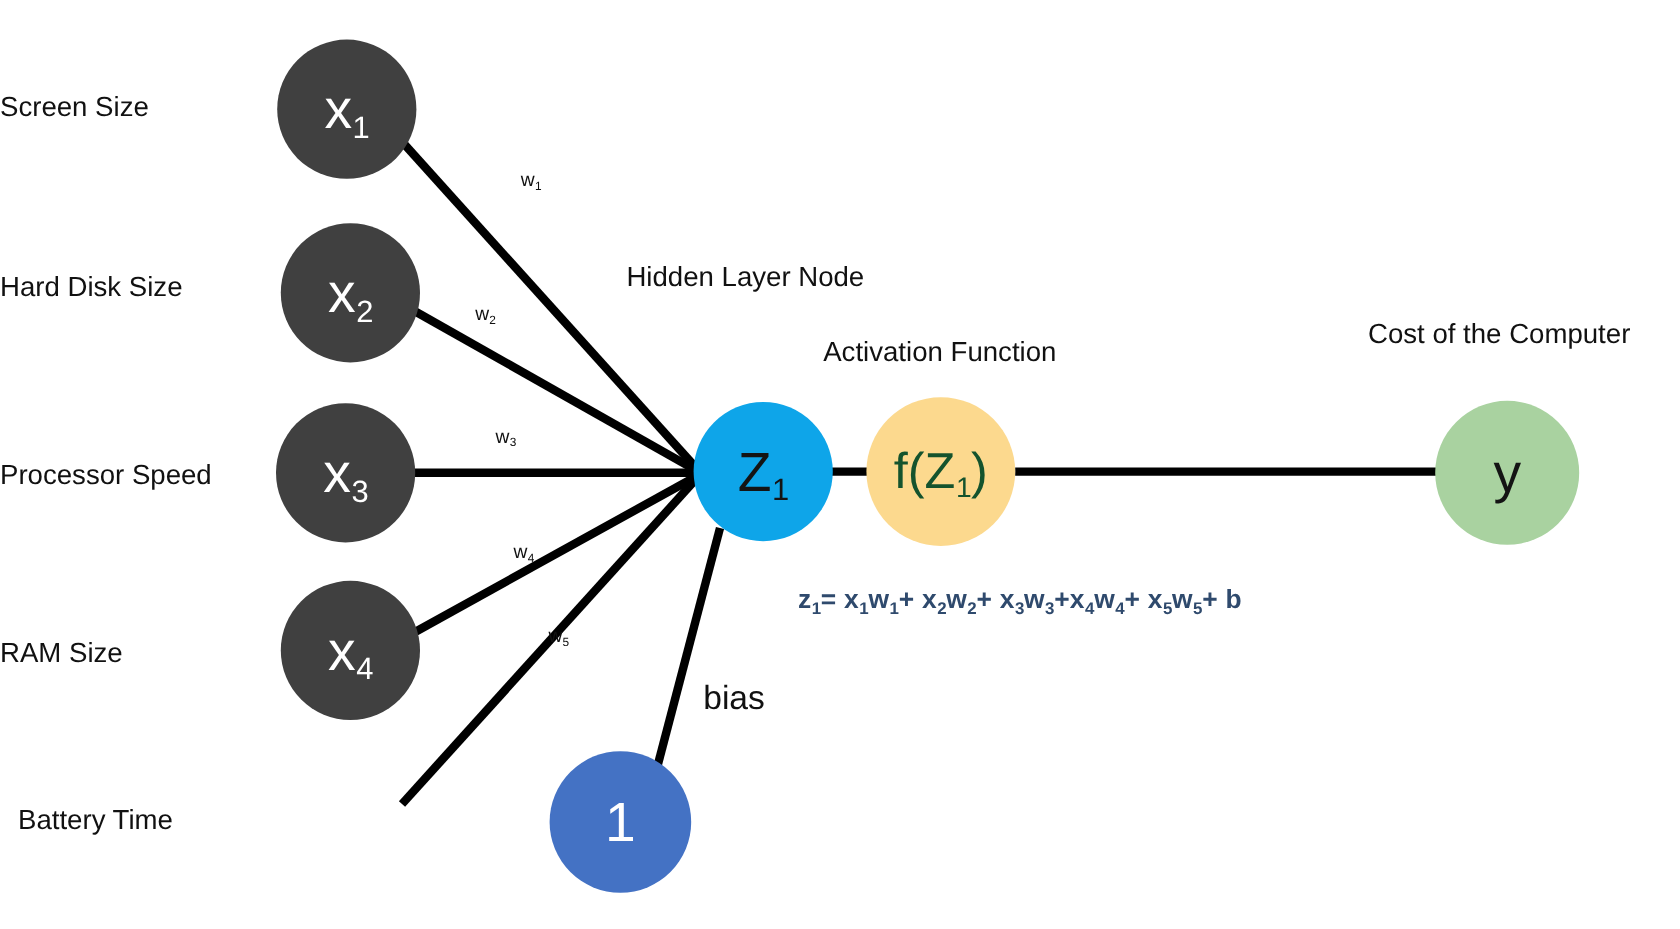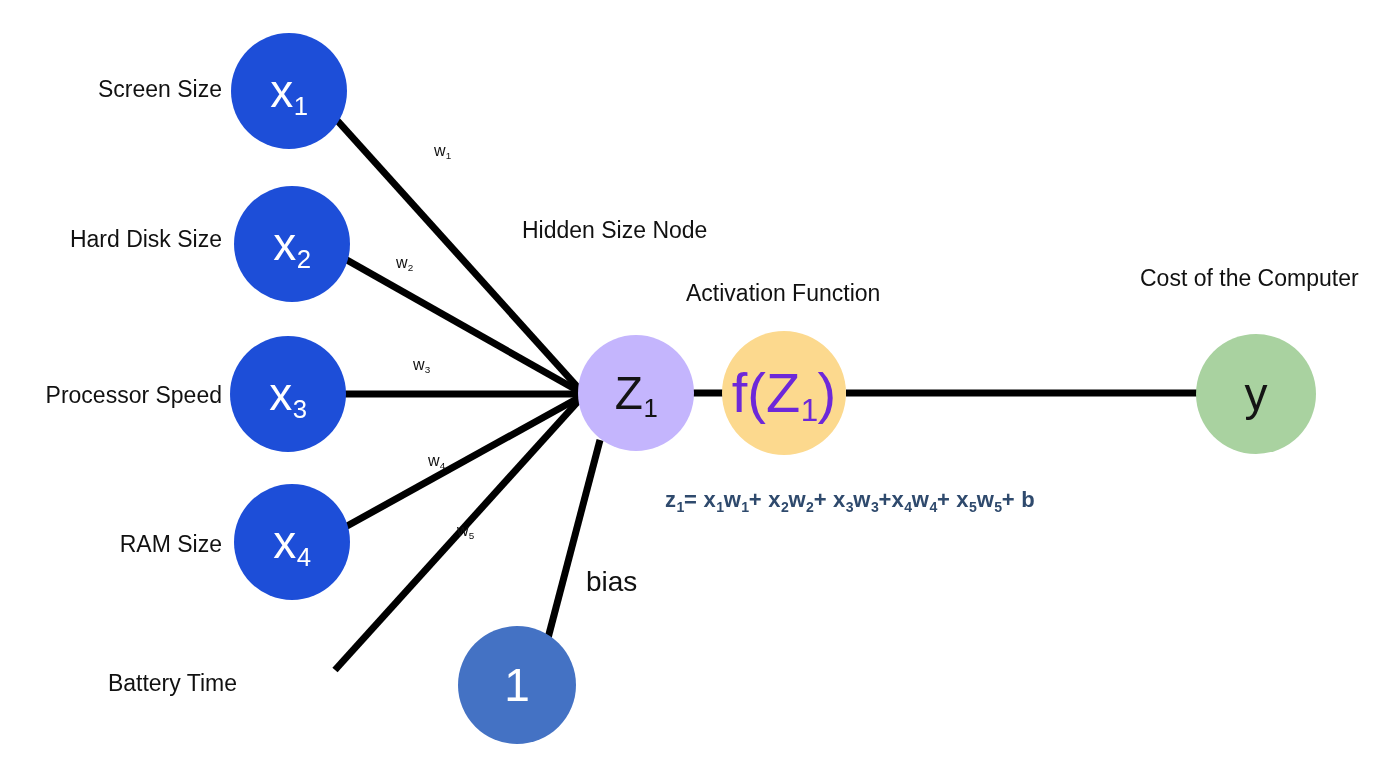--- a/index.html
+++ b/index.html
@@ -42,50 +42,49 @@
   }
   .sub {
     font-size: 0.56em;
     vertical-align: baseline;
     position: relative;
     top: 0.30em;
     left: 0.02em;
     letter-spacing: 0;
   }
   .input-node {
-    background: #1d4ed8;
+    background: #404040;
     color: #ffffff;
     font-size: 46px;
   }
   .bias-node {
     background: #4472c4;
     color: #ffffff;
     font-size: 46px;
   }
   .hidden-node {
-    background: #c4b5fd;
+    background: #0ea5e9;
     color: #141414;
     font-size: 46px;
   }
   .activation-node {
     background: #fcd98e;
-    color: #6d28d9;
-    font-size: 56px;
+    color: #14532d;
+    font-size: 42px;
   }
   .output-node {
     background: #a9d2a0;
     color: #141414;
     font-size: 46px;
   }
   .side-label {
     position: absolute;
     font-size: 23px;
     color: #111111;
     white-space: nowrap;
-    text-align: right;
     line-height: 1;
   }
   .annotation {
     position: absolute;
     font-size: 23px;
     color: #111111;
     white-space: nowrap;
     line-height: 1;
   }
   .edge-label {
@@ -177,21 +176,21 @@
 
   <div class="node activation-node" style="left:722px; top:331px; width:124px; height:124px;">
     <span class="node-label-text"><span>f(Z</span><span class="sub">1</span><span>)</span></span>
   </div>
 
   <div class="node output-node" style="left:1196px; top:334px; width:120px; height:120px;">
     <span class="node-label-text"><span>y</span></span>
   </div>
 
   <div class="annotation" style="left:522px; top:219px;">
-    <span>Hidden Size Node</span>
+    <span>Hidden Layer Node</span>
   </div>
   <div class="annotation" style="left:686px; top:282px;">
     <span>Activation Function</span>
   </div>
   <div class="annotation" style="left:1140px; top:267px;">
     <span>Cost of the Computer</span>
   </div>
 
   <div class="edge-label" style="left:434px; top:143px;">
     <span>w</span><span class="sub">1</span>

